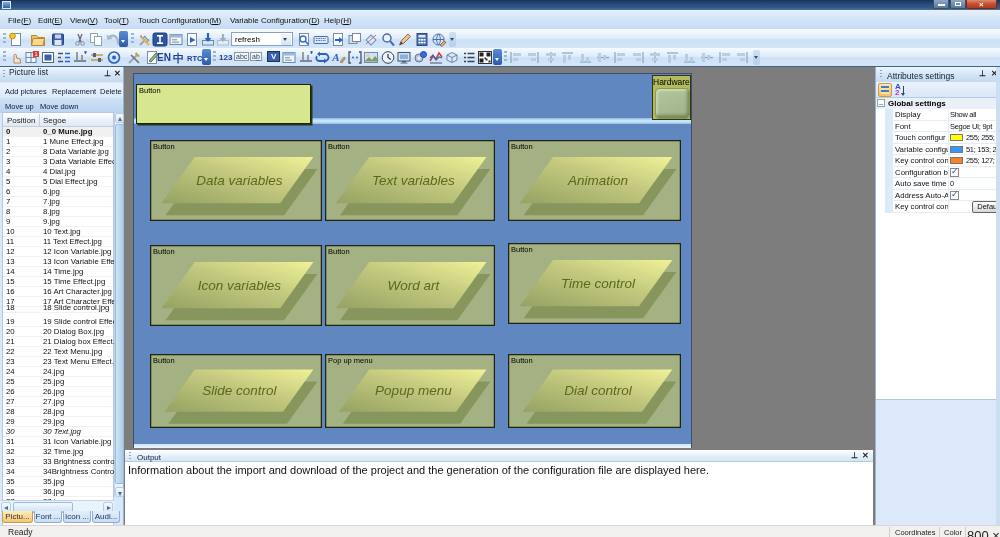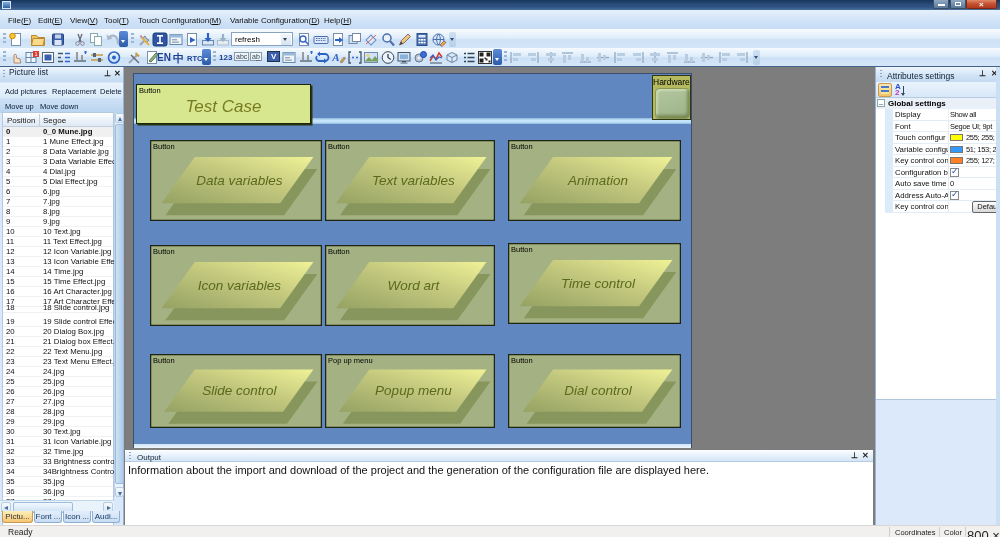--- a/index.html
+++ b/index.html
@@ -575,21 +575,21 @@
           <span class="fn">27.jpg</span>
         </div>
         <div class="lrow" style="top:280px;">
           <span class="num">28</span>
           <span class="fn">28.jpg</span>
         </div>
         <div class="lrow" style="top:290px;">
           <span class="num">29</span>
           <span class="fn">29.jpg</span>
         </div>
-        <div class="lrow" style="top:300px;">
+        <div class="lrow" style="top:300px;font-style:italic;">
           <span class="num">30</span>
           <span class="fn">30 Text.jpg</span>
         </div>
         <div class="lrow" style="top:310px;">
           <span class="num">31</span>
           <span class="fn">31 Icon Variable.jpg</span>
         </div>
         <div class="lrow" style="top:320px;">
           <span class="num">32</span>
           <span class="fn">32 Time.jpg</span>
@@ -726,21 +726,20 @@
       <span class="pin" style="left:737px;top:1px">✕</span>
     </div>
   <div id="out-body">Information about the import and download of the project and the generation of the configuration file are displayed here.</div>
 </div>
 
 <div class="abs" id="canvas">
   <div class="lightband" style="top:44px"></div>
   <div class="lightband" style="top:370px;height:4px;background:linear-gradient(#cfe4f6,#eef6fd)"></div>
   <div class="cbtn" id="testcase">
       <span class="lbl">Button</span>
-      <span class="txt">Test Case</span>
     </div>
   <div class="cbtn" id="hardware">
       <span class="lbl">Hardware</span>
       <div class="inner"></div>
     </div>
   <div id="gridbtns">
       <svg class="cbtn" style="left:16px;top:66px" width="172" height="81">
         <defs>
           <linearGradient id="g0" x1="0" y1="1" x2="1" y2="0">
             <stop offset="0" stop-color="#95a263"></stop>

